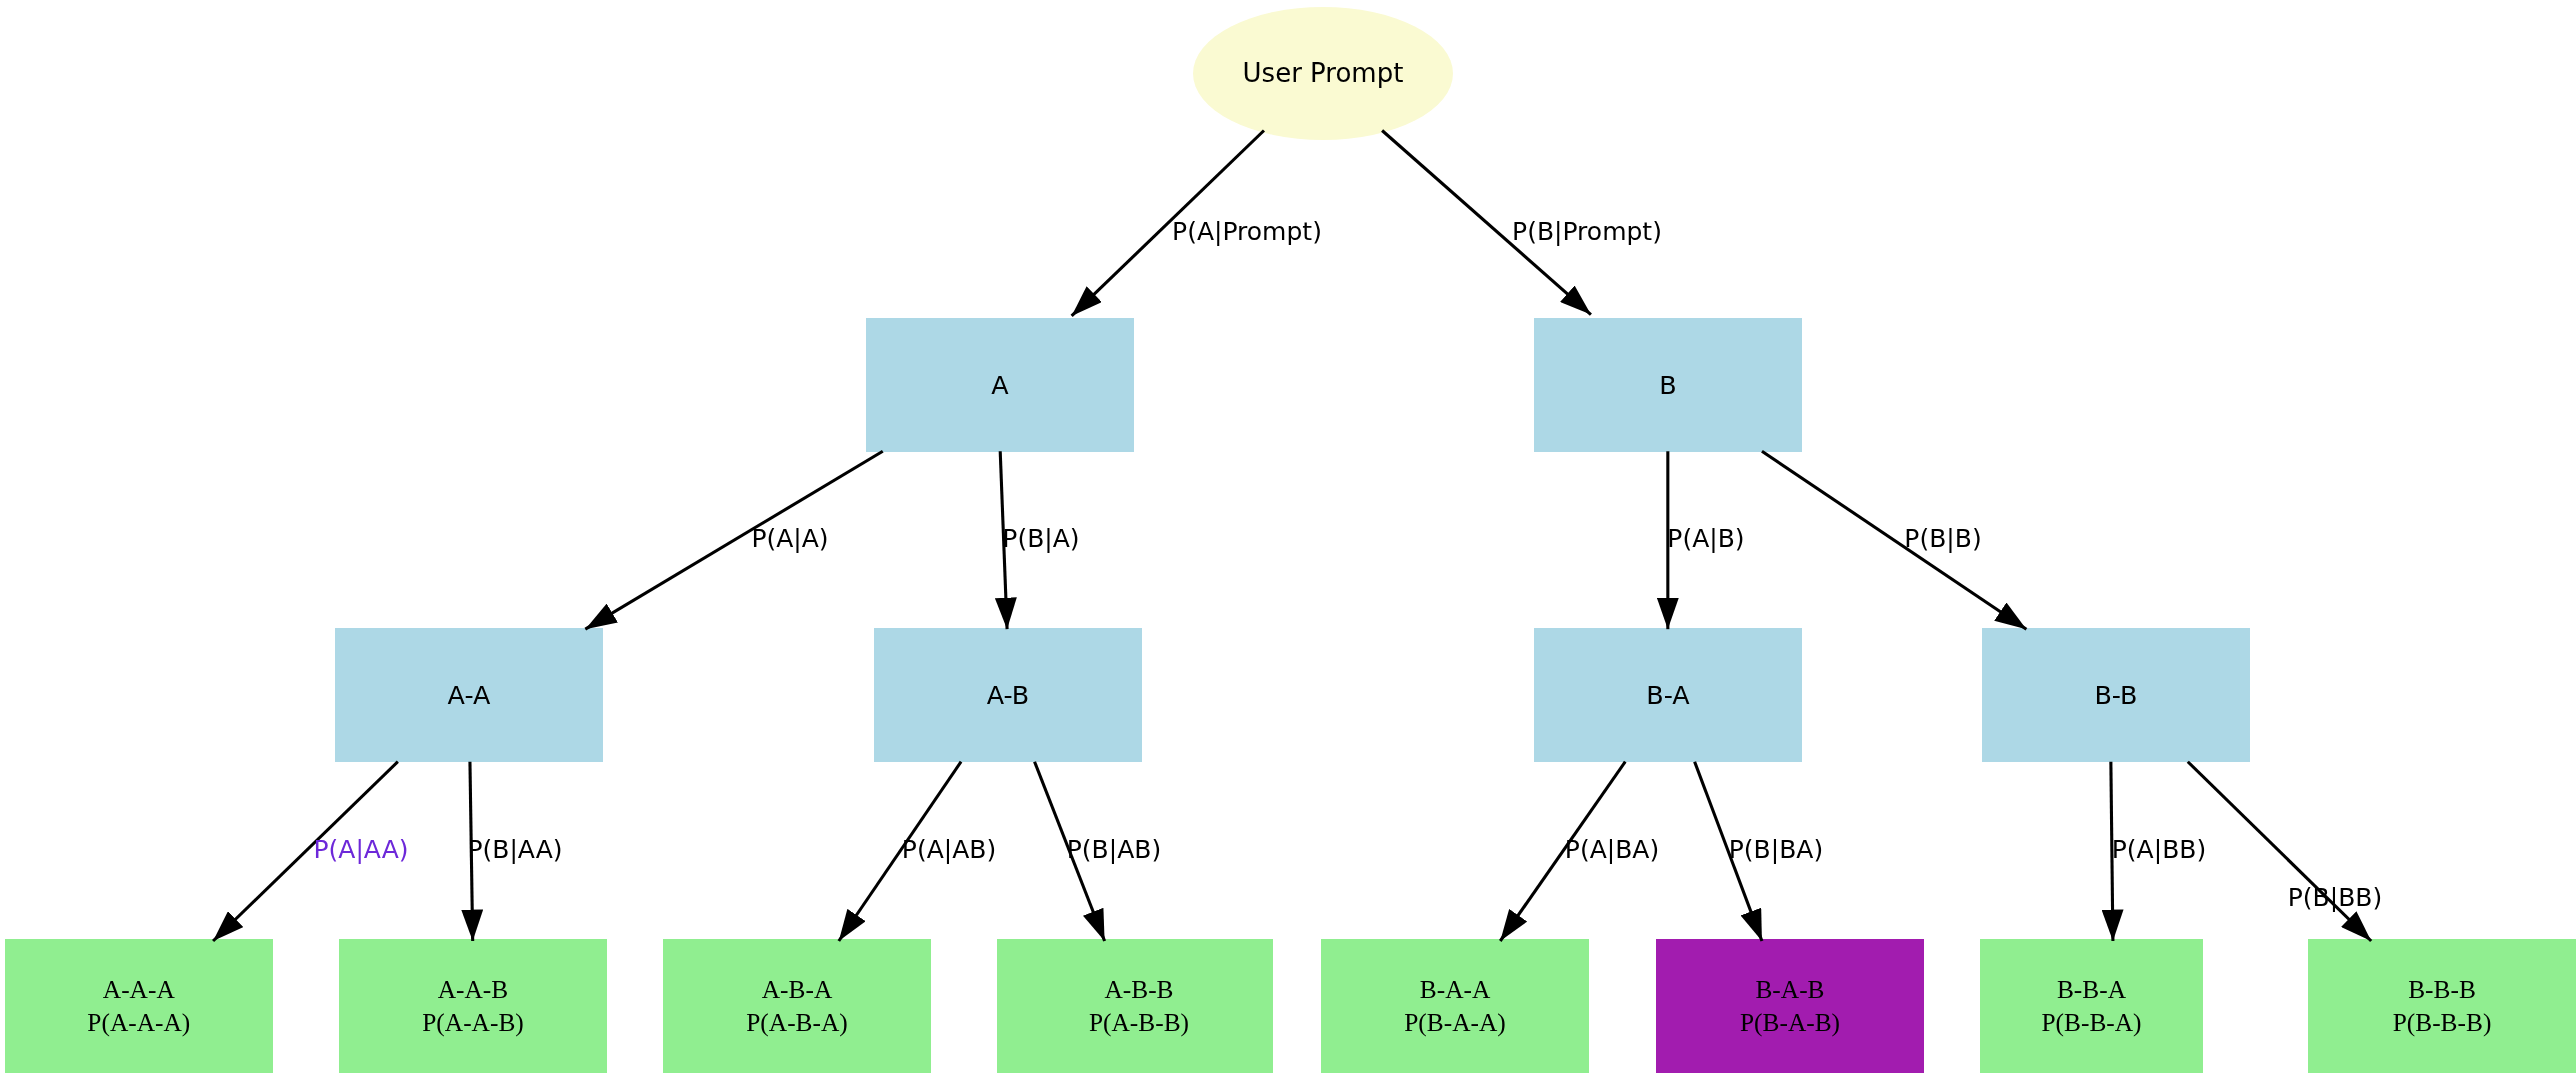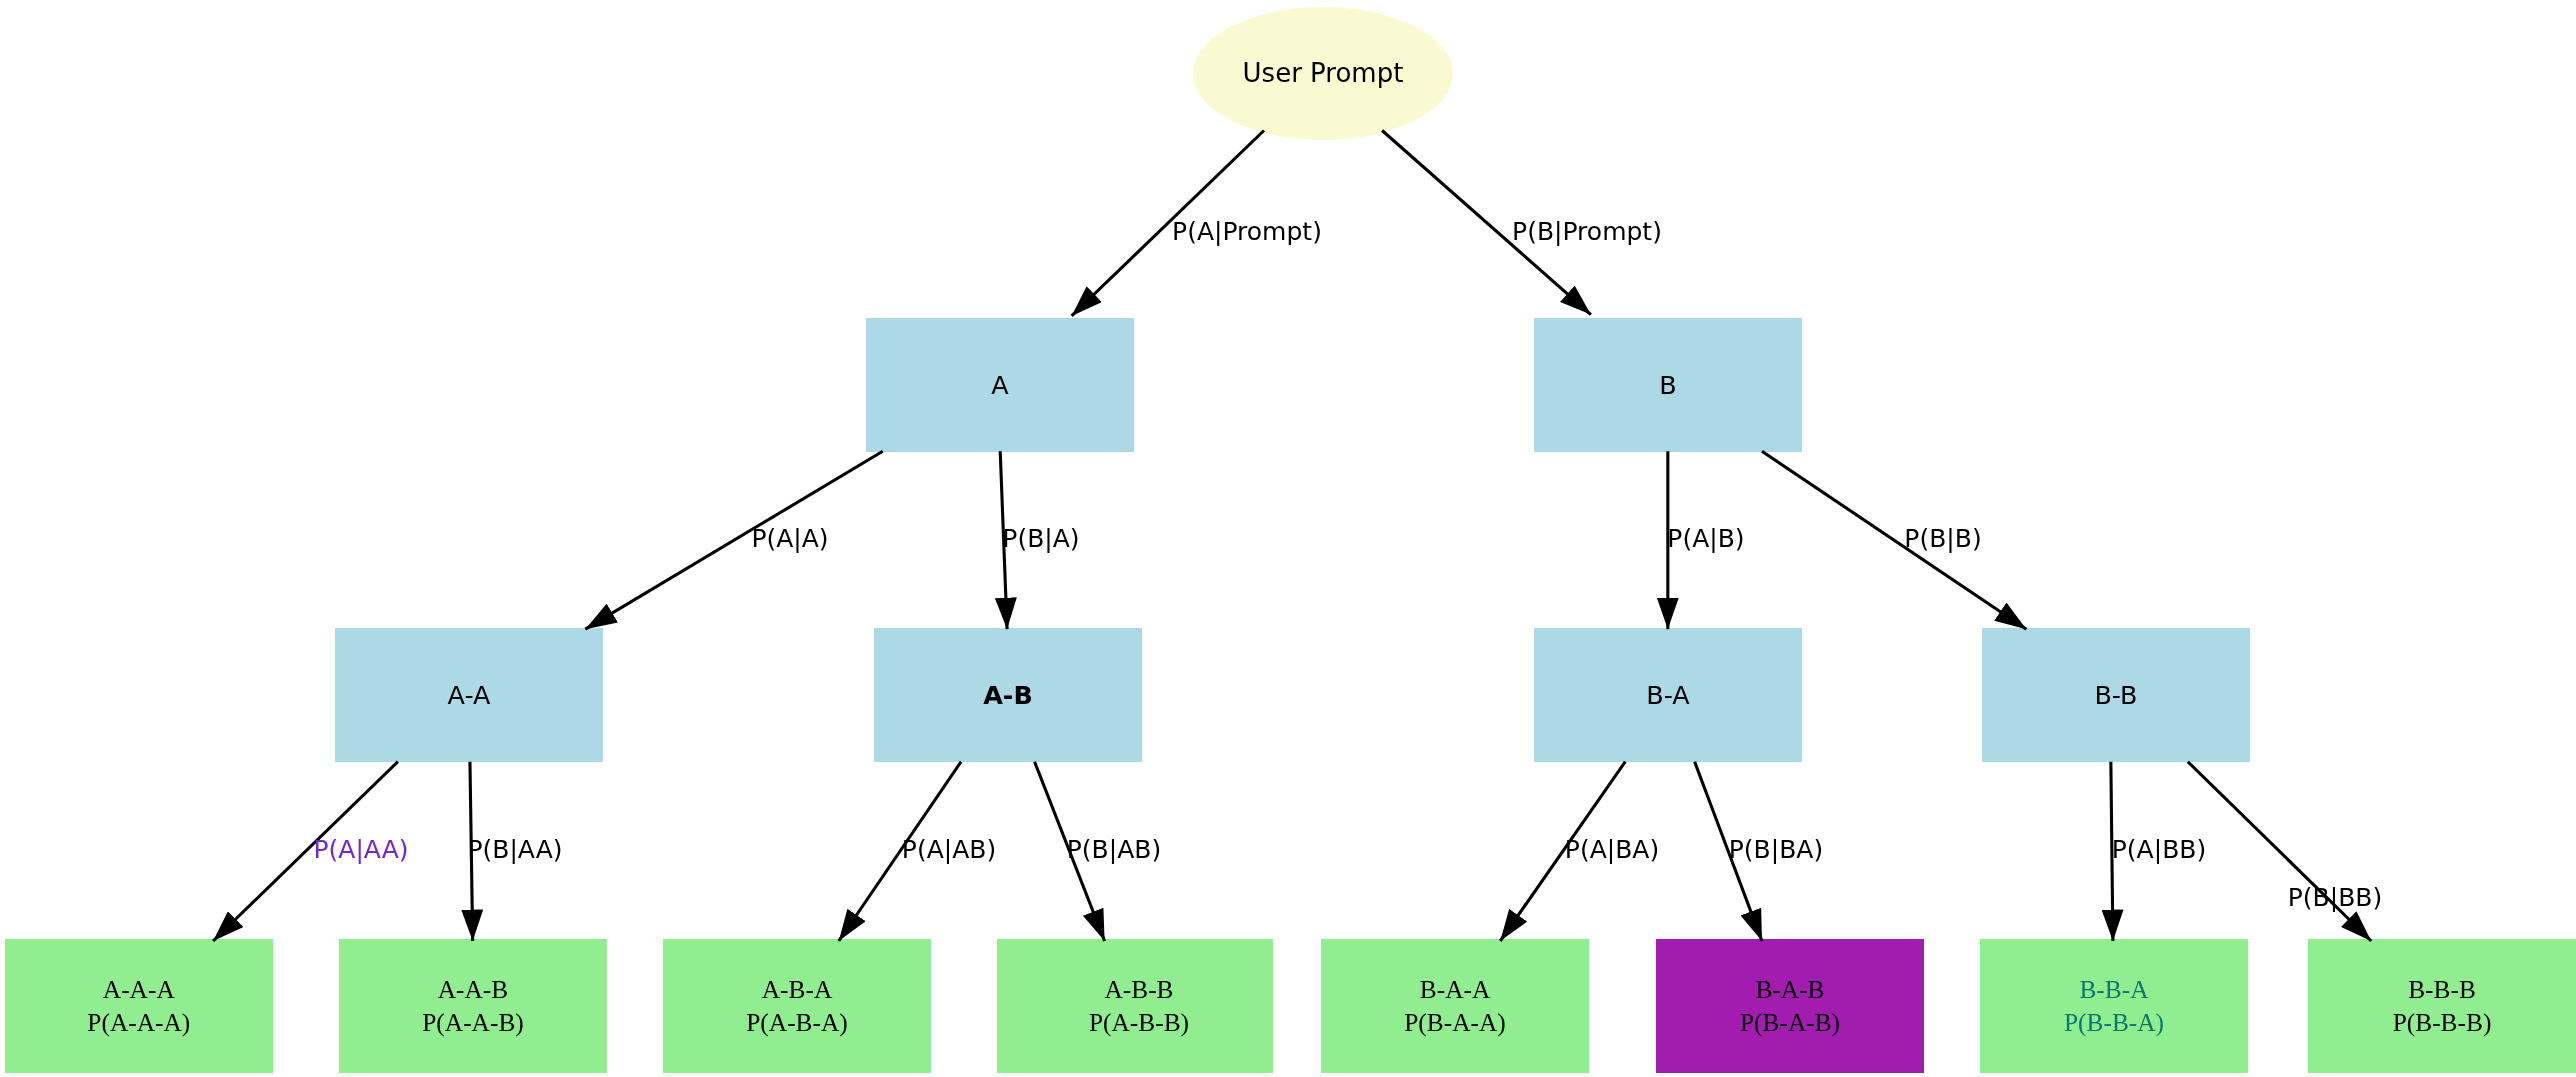--- a/index.html
+++ b/index.html
@@ -55,21 +55,21 @@
       <line x1="1506" y1="1109" x2="1608" y2="1370" stroke="#000000" stroke-width="4.5" marker-end="url(#arrowhead)"></line>
       <line x1="2366" y1="1109" x2="2184" y2="1370" stroke="#000000" stroke-width="4.5" marker-end="url(#arrowhead)"></line>
       <line x1="2467" y1="1109" x2="2565" y2="1370" stroke="#000000" stroke-width="4.5" marker-end="url(#arrowhead)"></line>
       <line x1="3073" y1="1109" x2="3076" y2="1370" stroke="#000000" stroke-width="4.5" marker-end="url(#arrowhead)"></line>
       <line x1="3185" y1="1109" x2="3452" y2="1370" stroke="#000000" stroke-width="4.5" marker-end="url(#arrowhead)"></line>
     </svg>
 <div class="node ellipse root" style="left: 1193px; top: 6.9px; width: 260px; height: 133px; background: rgb(250, 250, 210); color: rgb(0, 0, 0);">User Prompt</div>
     <div class="node branch" style="left: 866px; top: 318px; width: 268px; height: 134px; background: rgb(173, 216, 230); color: rgb(0, 0, 0);">A</div>
     <div class="node branch" style="left: 1534px; top: 318px; width: 268px; height: 134px; background: rgb(173, 216, 230); color: rgb(0, 0, 0);">B</div>
     <div class="node branch" style="left: 335px; top: 628px; width: 268px; height: 134px; background: rgb(173, 216, 230); color: rgb(0, 0, 0);">A-A</div>
-    <div class="node branch" style="left: 874px; top: 628px; width: 268px; height: 134px; background: rgb(173, 216, 230); color: rgb(0, 0, 0); font-weight: bold;">A-B</div>
+    <div class="node branch" style="left: 874px; top: 628px; width: 268px; height: 134px; background: rgb(173, 216, 230); color: rgb(0, 0, 0);">A-B</div>
     <div class="node branch" style="left: 1534px; top: 628px; width: 268px; height: 134px; background: rgb(173, 216, 230); color: rgb(0, 0, 0);">B-A</div>
     <div class="node branch" style="left: 1982px; top: 628px; width: 268px; height: 134px; background: rgb(173, 216, 230); color: rgb(0, 0, 0);">B-B</div>
     <div class="node leaf" style="left: 4.8px; top: 939px; width: 268px; height: 134px; background: rgb(144, 238, 144); color: rgb(0, 0, 0);">
       <div class="leaf-line">A-A-A</div>
       <div class="leaf-line">P(A-A-A)</div>
     </div>
     <div class="node leaf" style="left: 339px; top: 939px; width: 268px; height: 134px; background: rgb(144, 238, 144); color: rgb(0, 0, 0);">
       <div class="leaf-line">A-A-B</div>
       <div class="leaf-line">P(A-A-B)</div>
     </div>
@@ -82,21 +82,21 @@
       <div class="leaf-line">P(A-B-B)</div>
     </div>
     <div class="node leaf" style="left: 1321px; top: 939px; width: 268px; height: 134px; background: rgb(144, 238, 144); color: rgb(0, 0, 0);">
       <div class="leaf-line">B-A-A</div>
       <div class="leaf-line">P(B-A-A)</div>
     </div>
     <div class="node leaf" style="left: 1656px; top: 939px; width: 268px; height: 134px; background: #a21caf; color: rgb(0, 0, 0);">
       <div class="leaf-line">B-A-B</div>
       <div class="leaf-line">P(B-A-B)</div>
     </div>
-    <div class="node leaf" style="left: 1980px; top: 939px; width: 268px; height: 134px; background: rgb(144, 238, 144); color: #0f766e;">
+    <div class="node leaf" style="left: 1980px; top: 939px; width: 223px; height: 134px; background: rgb(144, 238, 144); color: #000000;">
       <div class="leaf-line">B-B-A</div>
       <div class="leaf-line">P(B-B-A)</div>
     </div>
     <div class="node leaf" style="left: 2308px; top: 939px; width: 268px; height: 134px; background: rgb(144, 238, 144); color: rgb(0, 0, 0);">
       <div class="leaf-line">B-B-B</div>
       <div class="leaf-line">P(B-B-B)</div>
     </div>
     <div class="edge-label" style="left: 1247px; top: 231px; color: rgb(0, 0, 0);">P(A|Prompt)</div>
     <div class="edge-label" style="left: 1587px; top: 231px; color: rgb(0, 0, 0);">P(B|Prompt)</div>
     <div class="edge-label" style="left: 790px; top: 538px; color: rgb(0, 0, 0);">P(A|A)</div>

